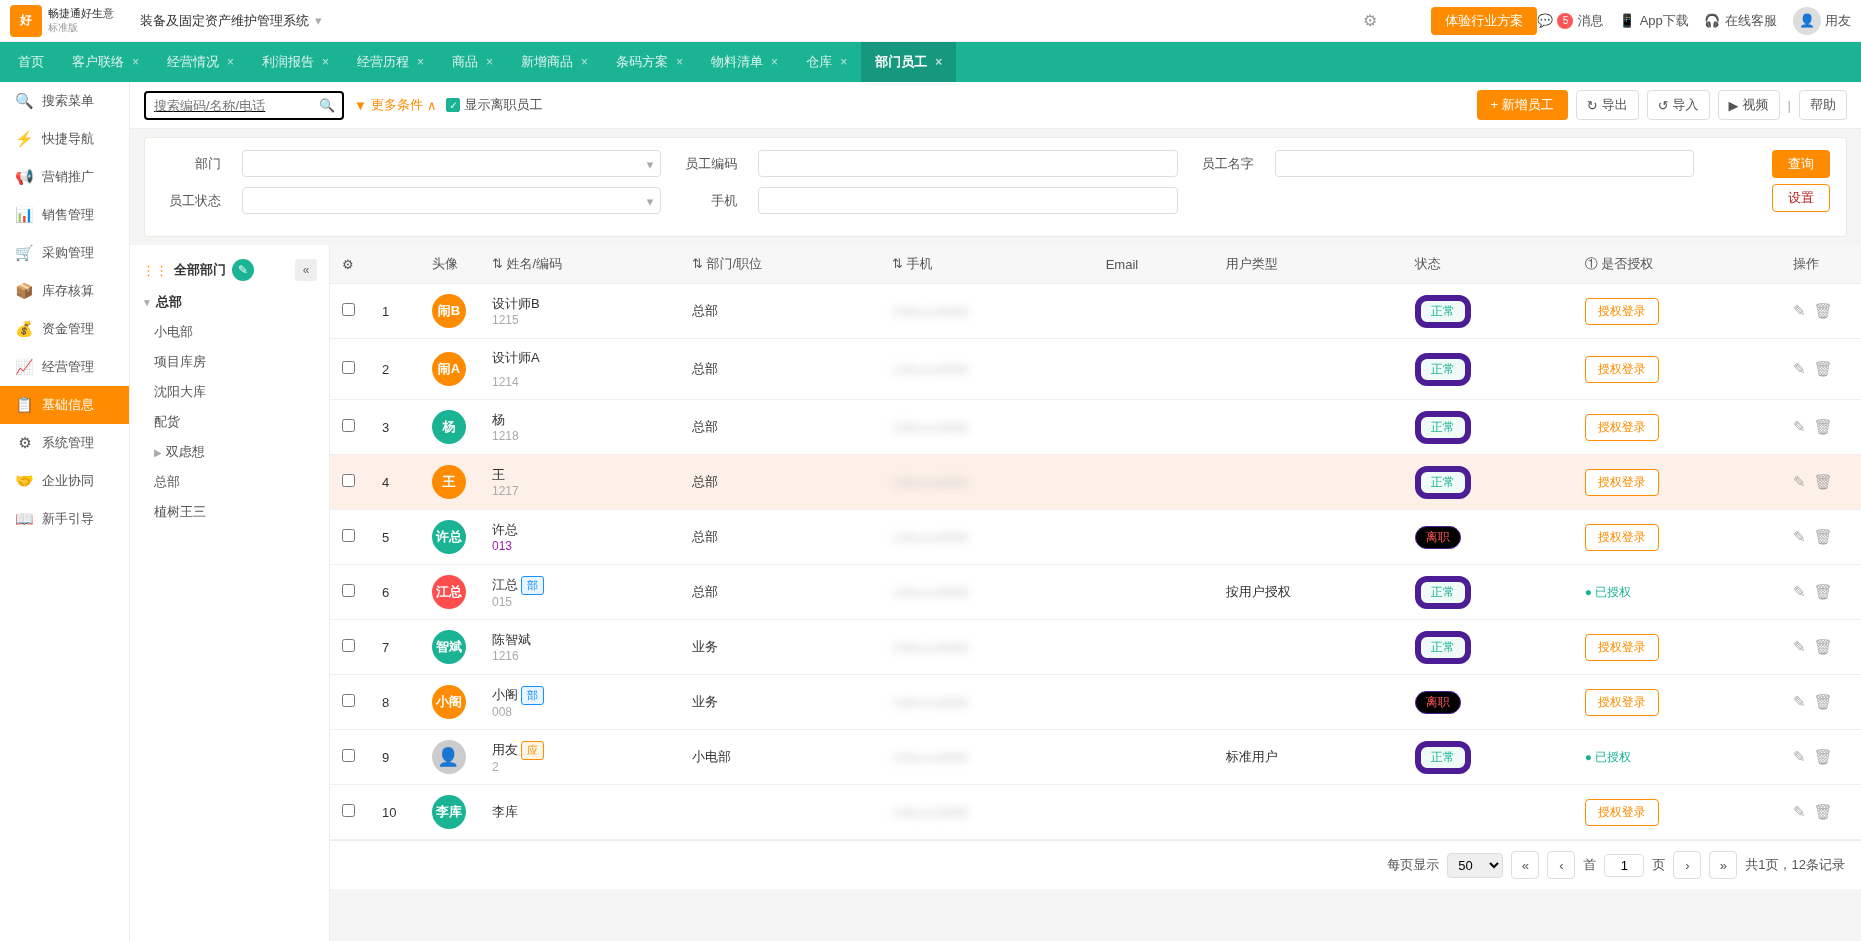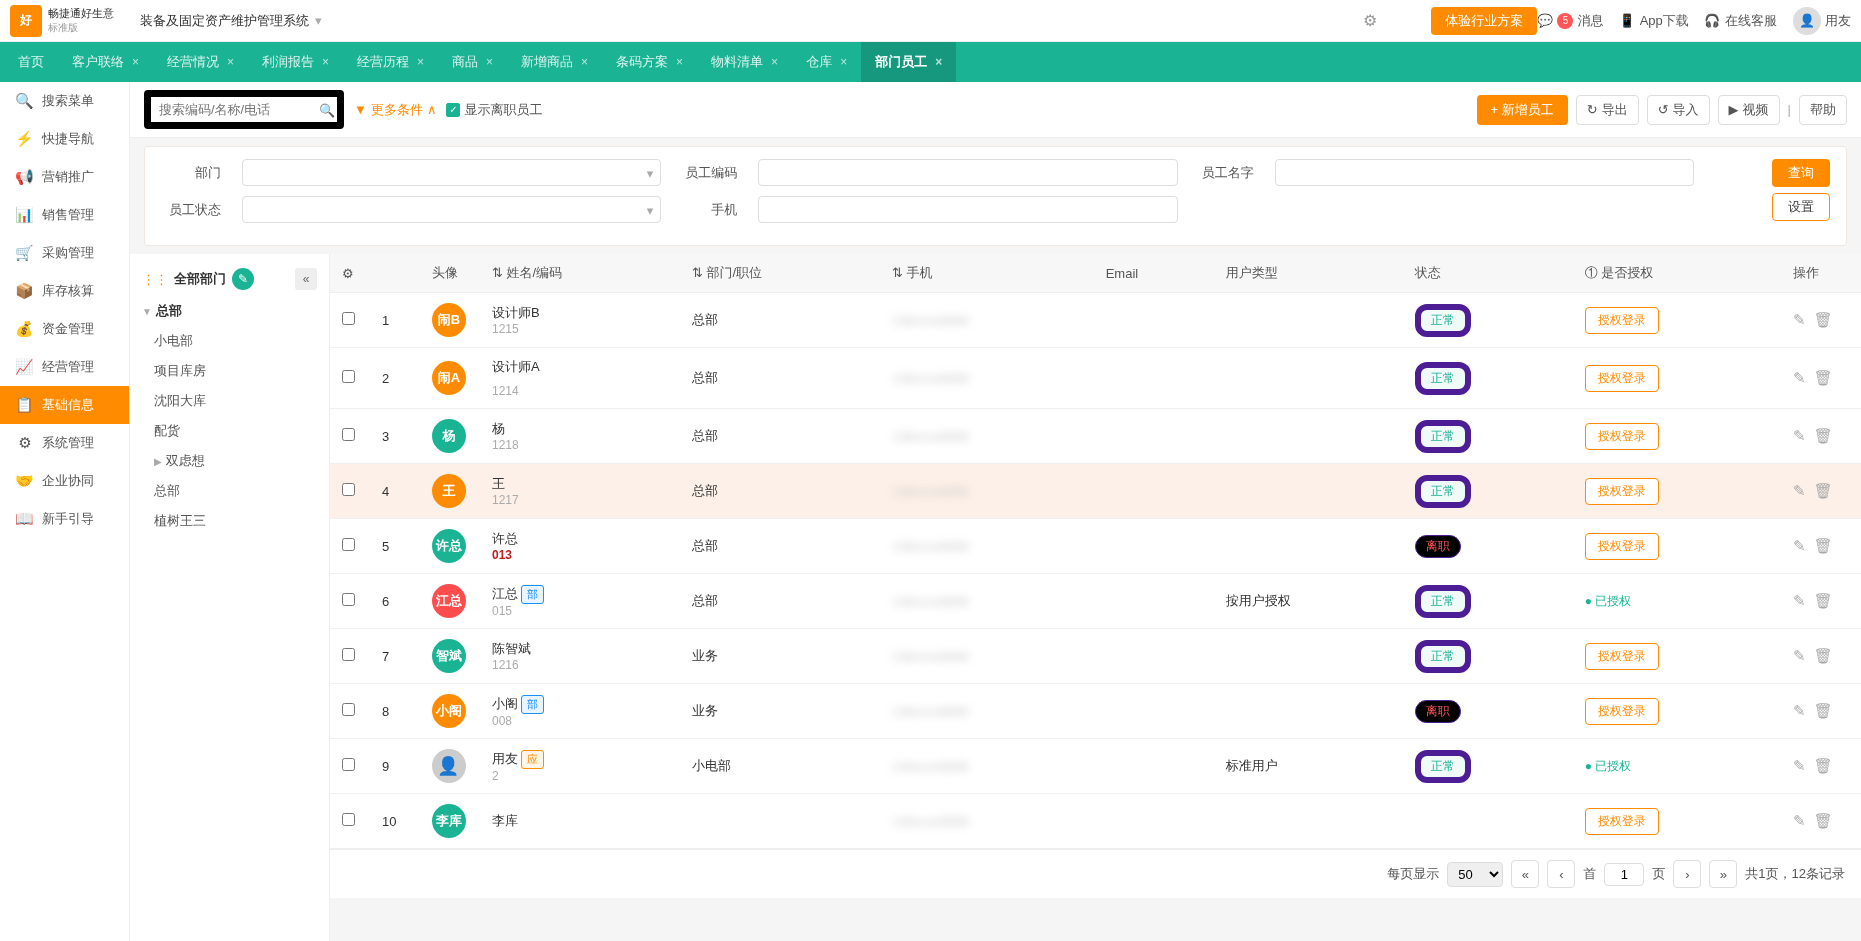--- a/index.html
+++ b/index.html
@@ -33,21 +33,21 @@
     .sidebar-item { display: flex; align-items: center; gap: 8px; padding: 10px 16px; cursor: pointer; color: #555; font-size: 13px; }
     .sidebar-item.active { background: #ff8c00; color: #fff; }
     .sidebar-item .icon { width: 18px; height: 18px; display: flex; align-items: center; justify-content: center; font-size: 15px; }
 
     
     .content { flex: 1; display: flex; flex-direction: column; overflow: hidden; }
 
     
     .search-bar { background: #fff; border-bottom: 1px solid #eee; padding: 8px 14px; display: flex; align-items: center; gap: 10px; }
     .search-input-wrap { position: relative; }
-    .search-input-wrap input { border: 7px solid #000000; border-radius: 4px; padding: 5px 30px 5px 8px; font-size: 13px; width: 200px; }
+    .search-input-wrap input { border: 2px solid #000000; border-radius: 4px; padding: 5px 30px 5px 8px; font-size: 13px; width: 200px; text-decoration: underline; }
     .search-icon { position: absolute; right: 8px; top: 50%; transform: translateY(-50%); color: #aaa; }
     .filter-btn { display: flex; align-items: center; gap: 4px; color: #ff8c00; cursor: pointer; font-size: 13px; }
     .show-resign-wrap { display: flex; align-items: center; gap: 4px; color: #555; font-size: 13px; }
     .checkbox-teal { width: 14px; height: 14px; border: 1px solid #1ab394; border-radius: 2px; background: #1ab394; display: flex; align-items: center; justify-content: center; color: #fff; font-size: 10px; }
     .action-btns { margin-left: auto; display: flex; align-items: center; gap: 8px; }
     .btn-add { background: #ff8c00; color: #fff; border: none; padding: 6px 14px; border-radius: 4px; cursor: pointer; font-size: 13px; }
     .btn-outline { border: 1px solid #ddd; background: #fff; color: #555; padding: 5px 10px; border-radius: 4px; cursor: pointer; font-size: 12px; display: flex; align-items: center; gap: 4px; }
 
     
     .filter-form { background: #fff; border: 1px solid #f0e8e0; margin: 8px 14px; border-radius: 4px; padding: 12px 16px; position: relative; }
@@ -55,21 +55,21 @@
     .filter-form-row:last-child { margin-bottom: 0; }
     .filter-field { display: flex; align-items: center; gap: 21px; flex: 1; }
     .filter-field label { color: #555; font-size: 13px; white-space: nowrap; width: 60px; text-align: right; }
     .filter-field input, .filter-field select { border: 1px solid #ddd; border-radius: 4px; padding: 5px 8px; font-size: 13px; flex: 1; background: #fff; }
     .filter-field select { appearance: none; padding-right: 24px; background-image: none; }
     .select-wrap { position: relative; flex: 1; }
     .select-wrap select { width: 100%; }
     .select-wrap::after { content: '▾'; position: absolute; right: 8px; top: 50%; transform: translateY(-50%); color: #aaa; pointer-events: none; }
     .filter-actions { position: absolute; right: 16px; top: 12px; display: flex; flex-direction: column; gap: 6px; }
     .btn-query { background: #ff8c00; color: #fff; border: none; padding: 5px 16px; border-radius: 4px; cursor: pointer; font-size: 13px; }
-    .btn-set { background: #fff; border: 1px solid #ff8c00; color: #404040; padding: 4px 2px; border-radius: 4px; cursor: pointer; font-size: 13px; }
+    .btn-set { background: #fff; border: 1px solid #ff8c00; color: #b91c1c; padding: 4px 2px; border-radius: 4px; cursor: pointer; font-size: 13px; }
 
     
     .content-body { display: flex; flex: 1; overflow: hidden; }
 
     
     .tree-panel { width: 200px; background: #fff; border-right: 1px solid #eee; overflow-y: auto; padding: 8px 0; flex-shrink: 0; }
     .tree-header { display: flex; align-items: center; padding: 6px 12px; gap: 6px; }
     .tree-header-label { font-weight: bold; font-size: 13px; color: #333; }
     .tree-edit-btn { width: 22px; height: 22px; border-radius: 50%; background: #1ab394; color: #fff; display: flex; align-items: center; justify-content: center; font-size: 12px; cursor: pointer; }
     .tree-collapse-btn { width: 22px; height: 22px; background: #eee; border-radius: 3px; display: flex; align-items: center; justify-content: center; font-size: 12px; cursor: pointer; color: #666; margin-left: auto; }
@@ -472,21 +472,21 @@
                 </td>
               </tr>
               <tr>
                 <td><input type="checkbox" style=""></td>
                 <td>5</td>
                 <td>
                   <div class="avatar-circle" style="background:#1ab394;">许总</div>
                 </td>
                 <td>
                   <div>许总</div>
-                  <div style="color:#b91c1c;font-size:12px;font-weight:bold;">013</div>
+                  <div style="color:#a21caf;font-size:12px;">013</div>
                 </td>
                 <td>总部</td>
                 <td><span class="blurred">138xxxx8888</span></td>
                 <td></td>
                 <td></td>
                 <td><span class="status-badge status-resign">离职</span></td>
                 <td><button class="auth-btn">授权登录</button></td>
                 <td>
     <div class="op-icons">
       <span class="op-icon">✎</span>

